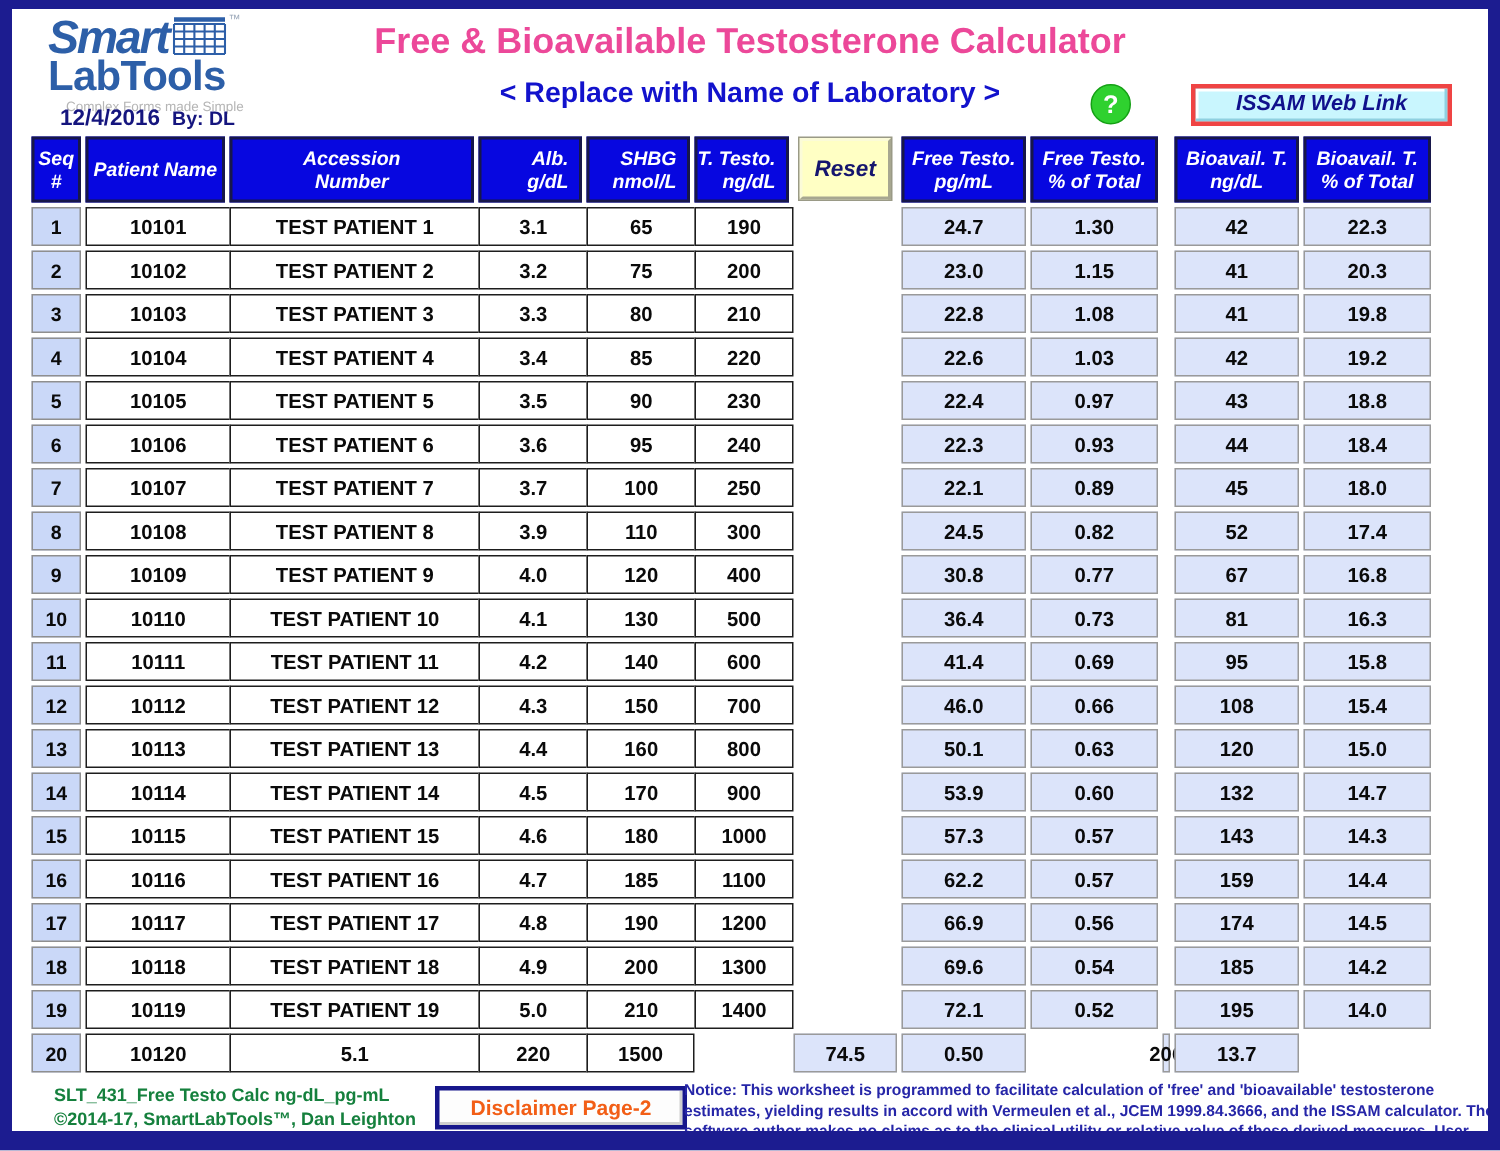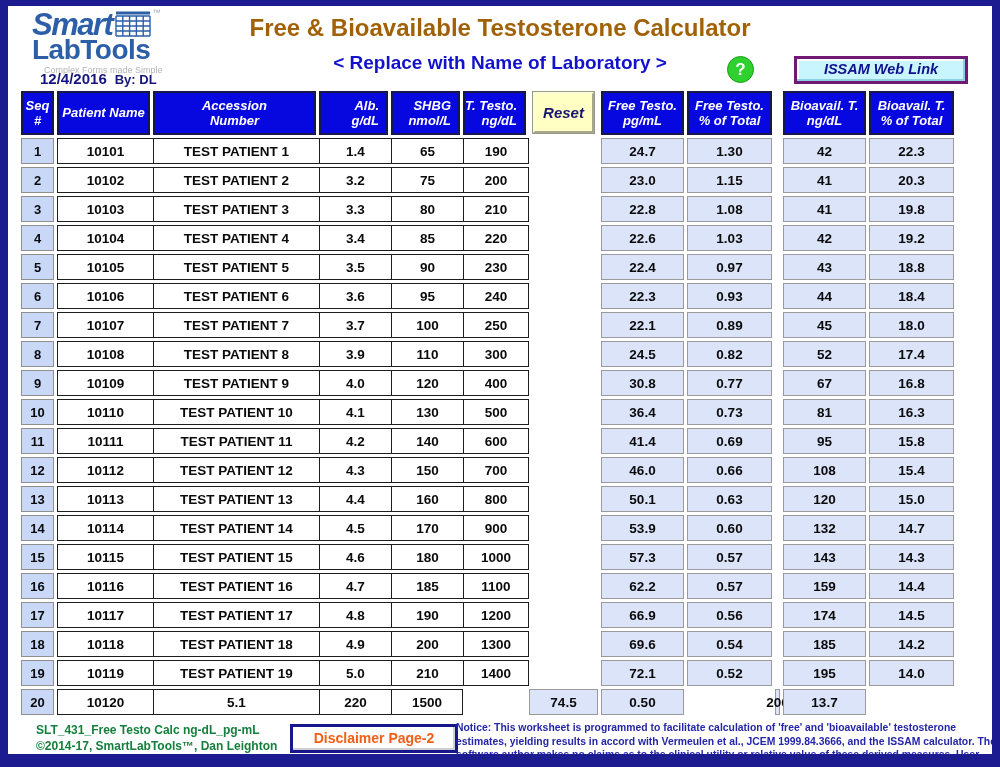--- a/index.html
+++ b/index.html
@@ -18,30 +18,30 @@
   .hdr { position:relative; height:84px; }
   .logo { position:absolute; left:24px; top:3px; line-height:1; }
   .logo-top { display:flex; align-items:flex-start; }
   .logo-smart { font-style:italic; font-weight:bold; font-size:31px; color:#2d5fa8; letter-spacing:-1.5px; }
   .logo-grid { margin-left:3px; margin-top:2px; }
   .logo-tm { font-size:8px; color:#9aa7b8; margin-left:1px; }
   .logo-lab { font-weight:bold; font-size:28px; color:#2d5fa8; letter-spacing:-0.5px; margin-top:-4px; }
   .logo-tag { font-size:9px; color:#b5b5b5; margin-top:2px; margin-left:12px; }
   .datestamp { position:absolute; left:32px; top:64px; color:#15157e; font-weight:bold; font-size:15px; }
   .datestamp .by { font-size:13px; margin-left:8px; }
-  .title { text-align:center; color:#a16207; font-weight:bold; font-size:24px; padding-top:8px; }
+  .title { text-align:center; color:#ec4899; font-weight:bold; font-size:24px; padding-top:8px; }
   .subtitle { text-align:center; color:#1212cc; font-weight:bold; font-size:19px; margin-top:10px; }
   .help {
     position:absolute; left:719px; top:50px; width:27px; height:27px; border-radius:50%;
     background:#2fd12f; border:1px solid #14a014; color:#ffffff; font-weight:bold;
     font-size:17px; text-align:center; line-height:26px; box-sizing:border-box; cursor:pointer;
   }
   .issam {
     position:absolute; left:786px; top:50px; width:174px; height:28px; box-sizing:border-box;
-    background:#c9f6fe; border:3px solid #701a75; box-shadow:inset -2px -2px 0 #8fd0e0, inset 2px 2px 0 #ffffff;
+    background:#c9f6fe; border:3px solid #ef4444; box-shadow:inset -2px -2px 0 #8fd0e0, inset 2px 2px 0 #ffffff;
     color:#10108c; font-weight:bold; font-style:italic; font-size:14.5px;
     text-align:center; line-height:21px; cursor:pointer;
   }
 
   
   .tbl { margin-left:13px; }
   .thead, .trow {
     display:grid;
     grid-template-columns:36px 96px 166px 72px 72px 66px 72px 86px 88px 8px 86px 88px;
   }
@@ -137,21 +137,21 @@
         <div class="hcell">Bioavail. T.
 ng/dL</div>
         <div class="hcell">Bioavail. T.
 % of Total</div>
       </div>
       <div id="rows">
           <div class="trow">
     <div class="cell seqc">1</div>
     <div class="cell white">10101</div>
     <div class="cell white">TEST PATIENT 1</div>
-    <div class="cell white">1.4</div>
+    <div class="cell white">3.1</div>
     <div class="cell white">65</div>
     <div class="cell white last">190</div>
     <div></div>
     <div class="cell result">24.7</div>
     <div class="cell result">1.30</div>
     <div></div>
     <div class="cell result">42</div>
     <div class="cell result">22.3</div>
   </div>
           <div class="trow">

